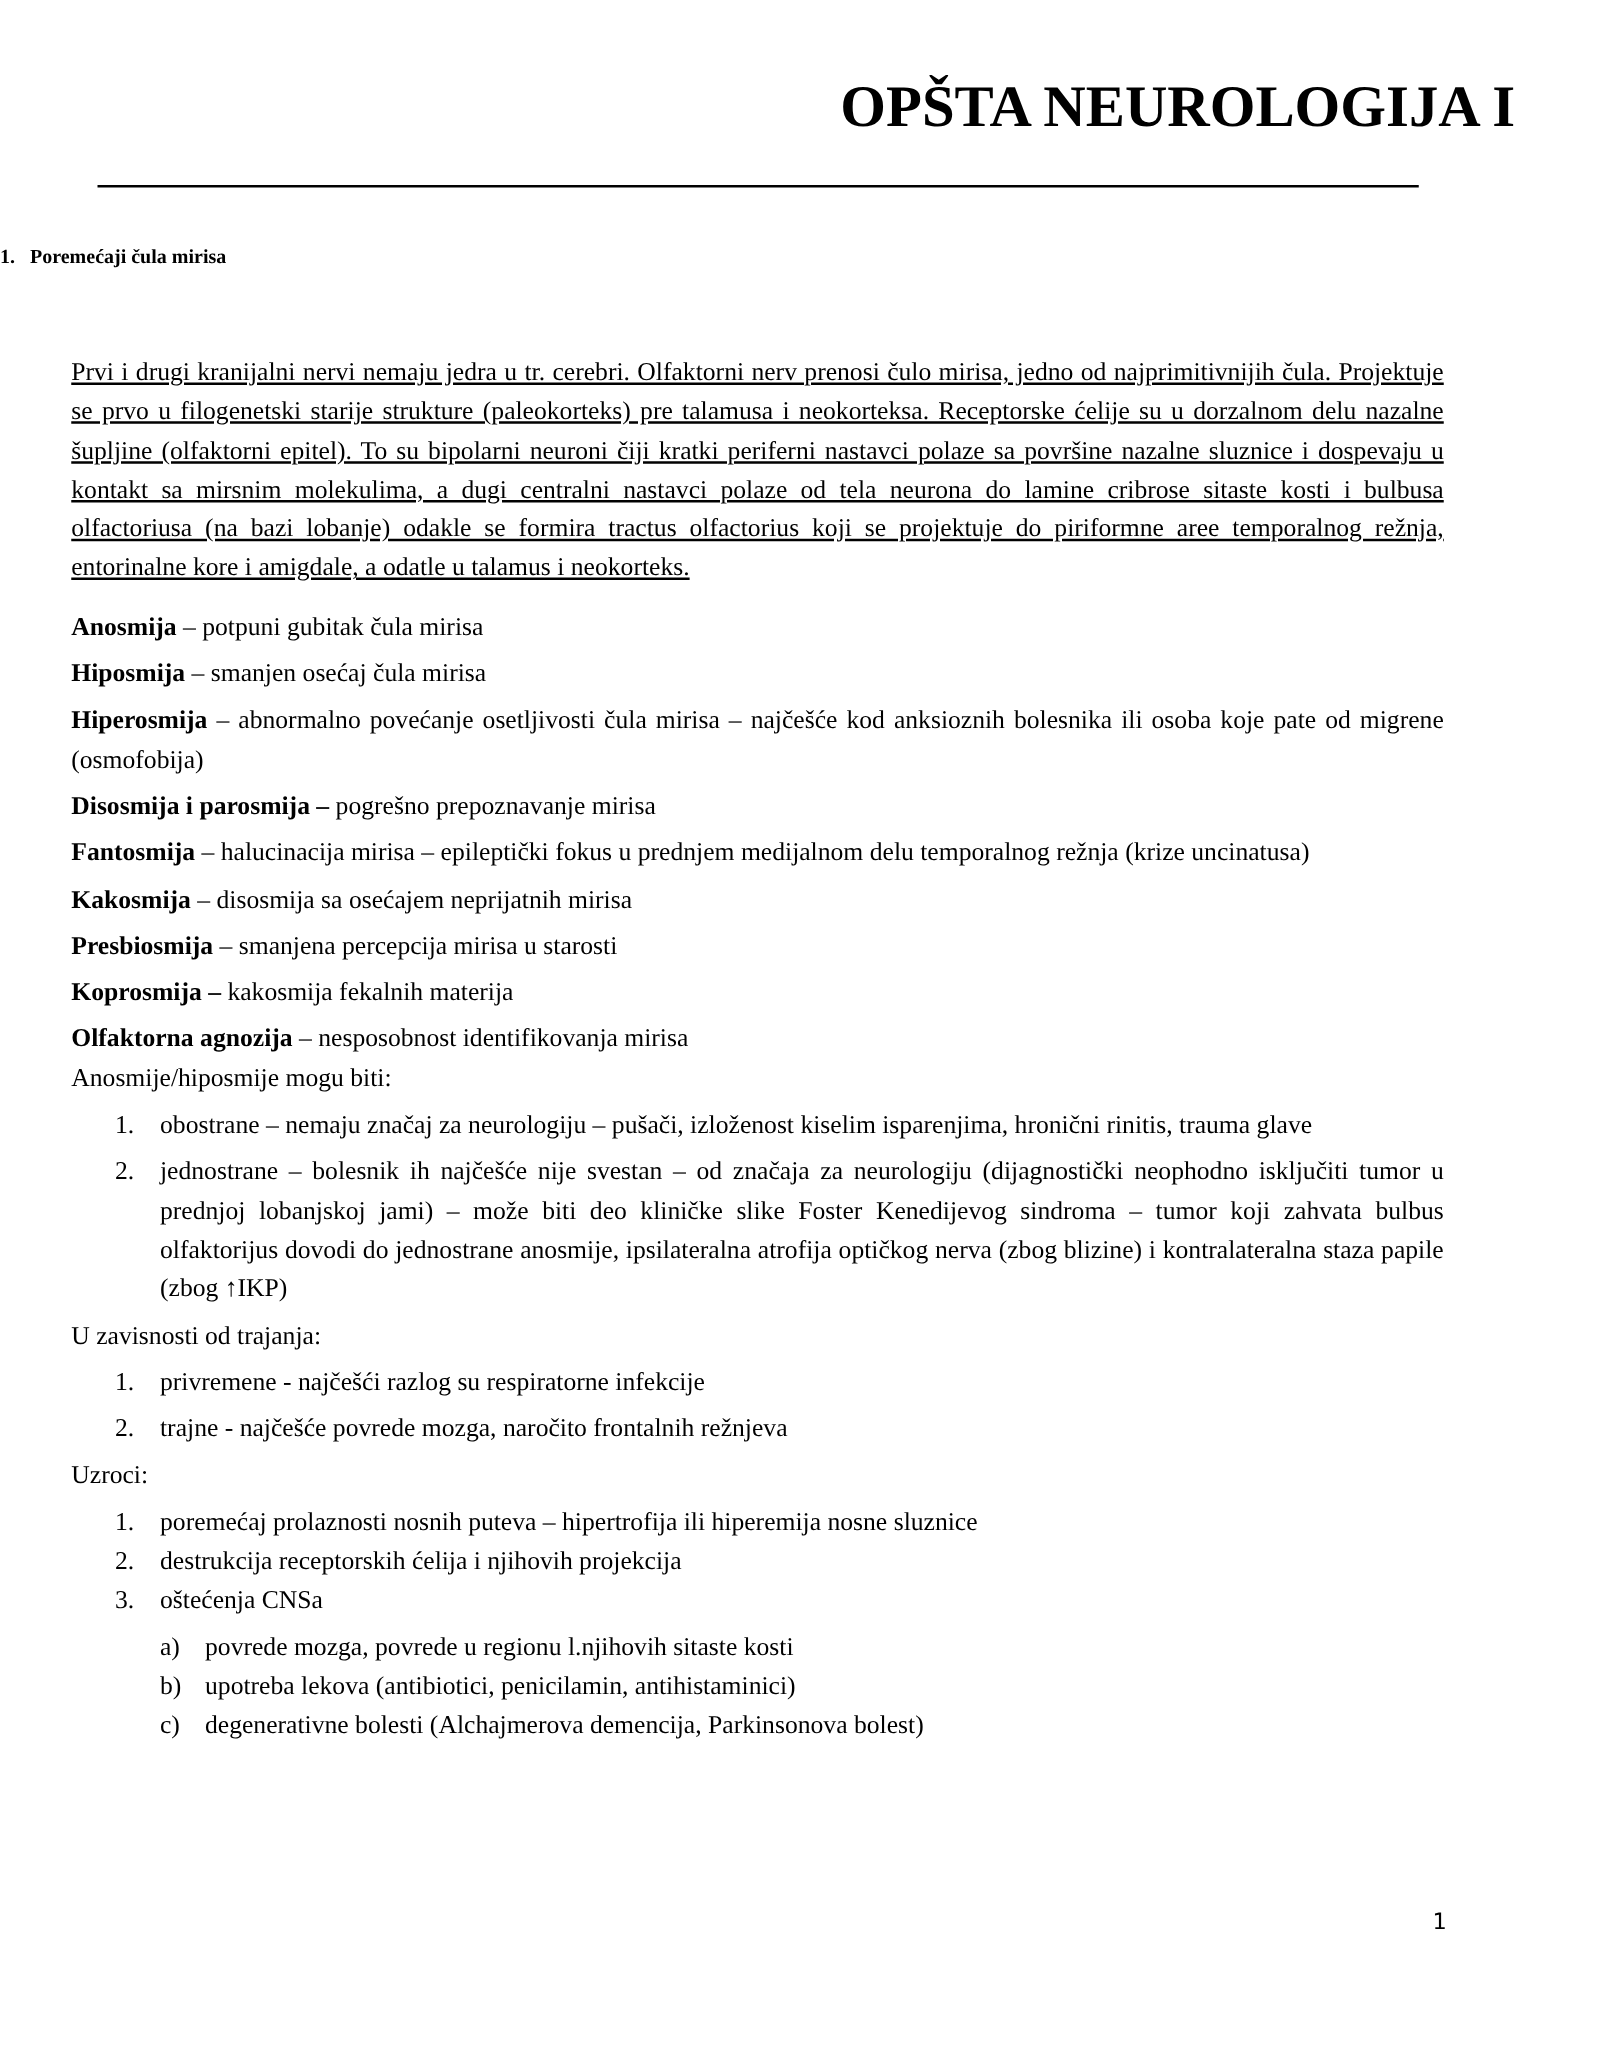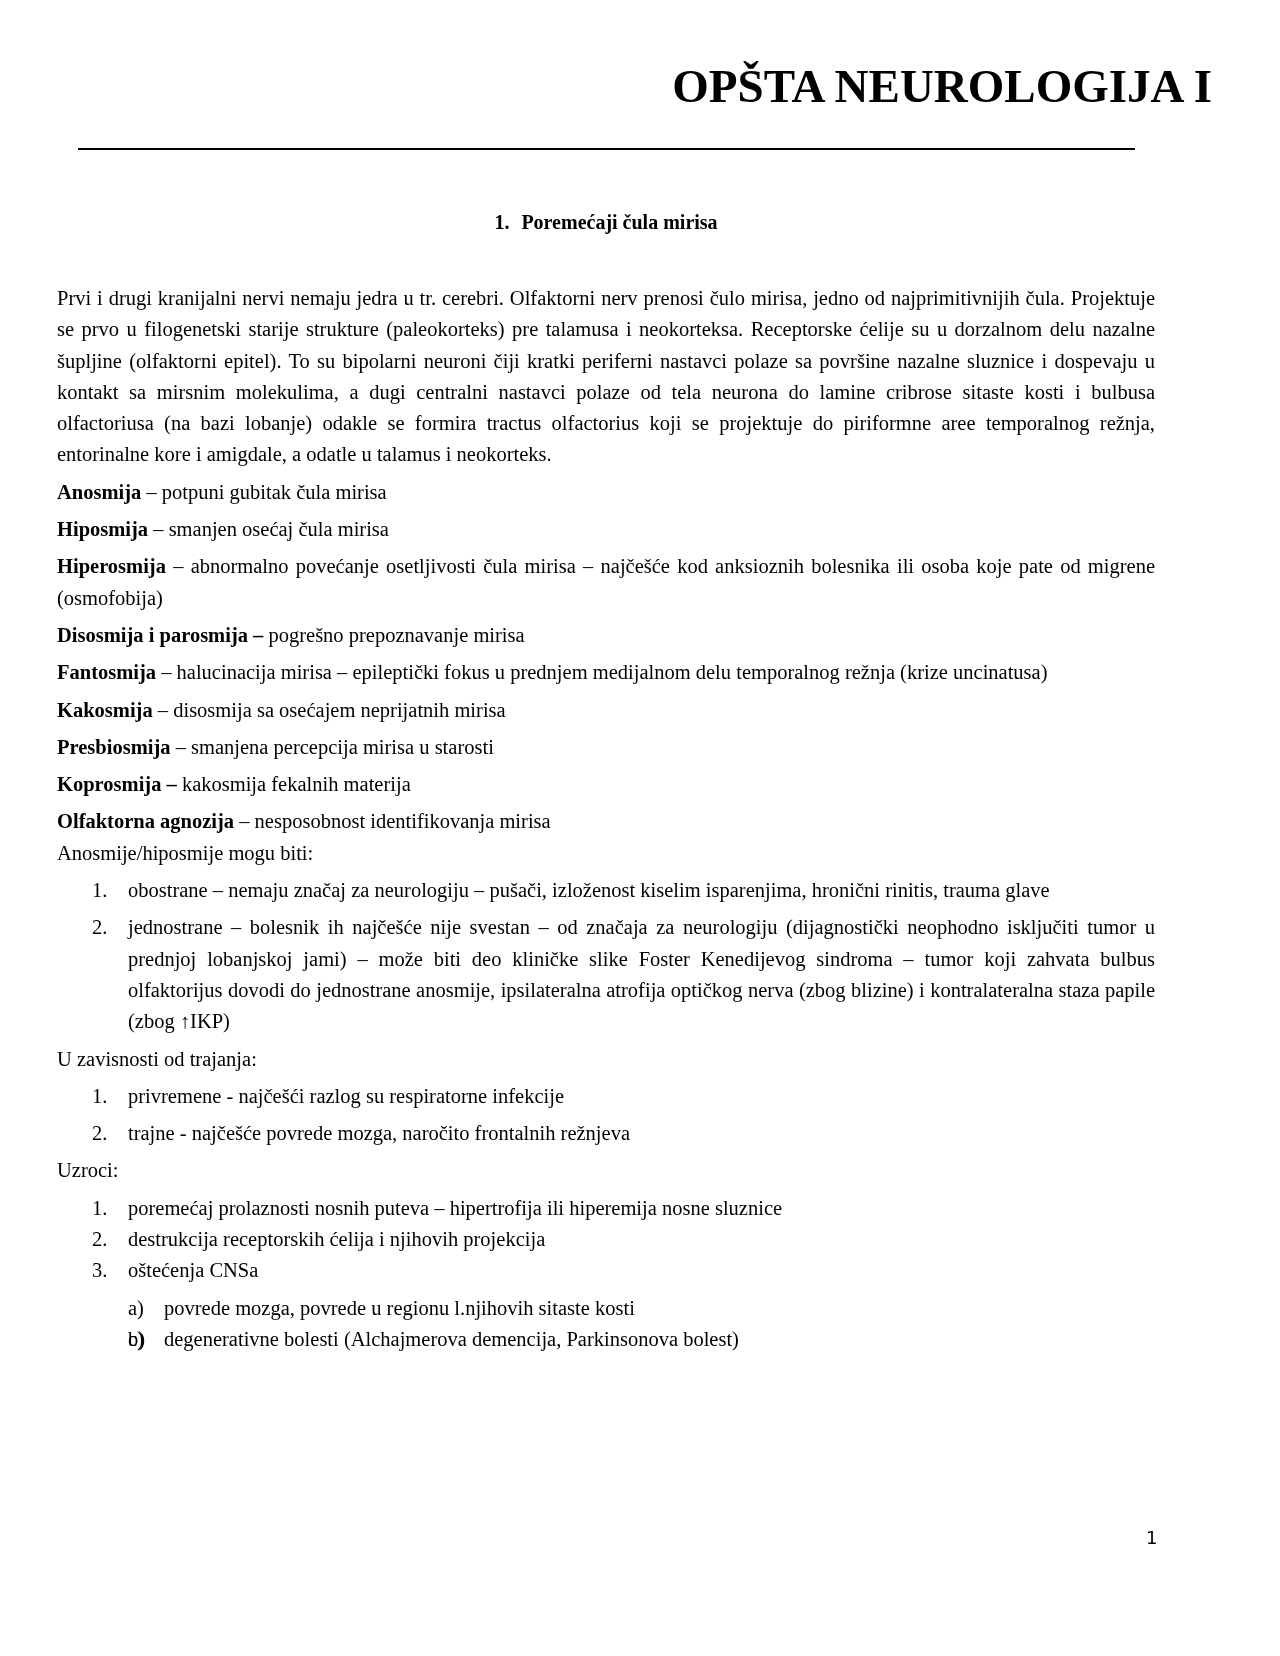--- a/index.html
+++ b/index.html
@@ -3,25 +3,25 @@
 <meta charset="utf-8">
 <style>
   html, body { margin: 0; padding: 0; background: #ffffff; }
   body { width: 1280px; height: 1656px; position: relative; overflow: hidden;
          font-family: "Liberation Serif", serif; color: #000; }
   .page { position: absolute; left: 0; top: 0; width: 1280px; height: 1656px; }
   .title { position: absolute; left: 0; top: 58px; width: 1212px; text-align: right;
            font-size: 47px; font-weight: bold; letter-spacing: 0px; line-height: 56px; }
   .rule { position: absolute; left: 78px; top: 148px; width: 1057px; height: 0;
           border-top: 2px solid #000; }
-  .heading { position: absolute; left: 0; top: 206px; width: 1212px; text-align: center;
-             font-size: 20px; font-weight: bold; line-height: 32px; }
+  .heading { position: absolute; left: 0; top: 190px; width: 1212px; 
+             font-size: 16px; font-weight: bold; line-height: 32px; }
   .heading .num { margin-right: 12px; }
   .body { position: absolute; left: 57px; top: 283px; width: 1098px; font-size: 20.5px; }
-  .intro { text-align: justify; line-height: 31.3px; margin: 0 0 6px 0; }
+  .intro { text-align: justify; line-height: 31.3px; margin: 0 0 16px 0; text-decoration: underline; }
   .def { text-align: justify; line-height: 31.3px; margin: 0 0 6px 0; }
   .def b { font-weight: bold; margin-top: 41px; }
   .plain { line-height: 31.3px; margin: 0 0 6px 0; }
   ol.list { list-style: none; margin: 0 0 6px 0; padding: 0; }
   ol.list li { position: relative; padding-left: 71px; text-align: justify;
                line-height: 31.3px; margin: 0 0 6px 0; }
   ol.list.tight li { margin: 0 0 0 0; }
   ol.list li .marker { position: absolute; left: 35px; top: 0; }
   ol.sub { list-style: none; margin: 6px 0 0 0; padding: 0; }
   ol.sub li { position: relative; padding-left: 36px; margin: 0 0 6px 0;
@@ -69,21 +69,21 @@
       <li style="margin-bottom:0"><span class="marker">2.</span><span>trajne - najčešće povrede mozga, naročito frontalnih režnjeva</span></li>
     </ol>
 
     <p class="plain">Uzroci:</p>
     <ol class="list tight">
       <li><span class="marker">1.</span><span>poremećaj prolaznosti nosnih puteva – hipertrofija ili hiperemija nosne sluznice</span></li>
       <li><span class="marker">2.</span><span>destrukcija receptorskih ćelija i njihovih projekcija</span></li>
       <li><span class="marker">3.</span><span>oštećenja CNSa</span>
         <ol class="sub">
           <li><span class="marker">a)</span><span>povrede mozga, povrede u regionu l.njihovih sitaste kosti</span></li>
-          <li><span class="marker">b)</span></li>
+          <li><span class="marker">b)</span><span>upotreba lekova (antibiotici, penicilamin, antihistaminici)</span></li>
           <li><span class="marker">c)</span><span>degenerativne bolesti (Alchajmerova demencija, Parkinsonova bolest)</span></li>
         </ol>
       </li>
     </ol>
   </div>
 
   <div class="pagenum">1</div>
 </div>
 
 </body></html>

